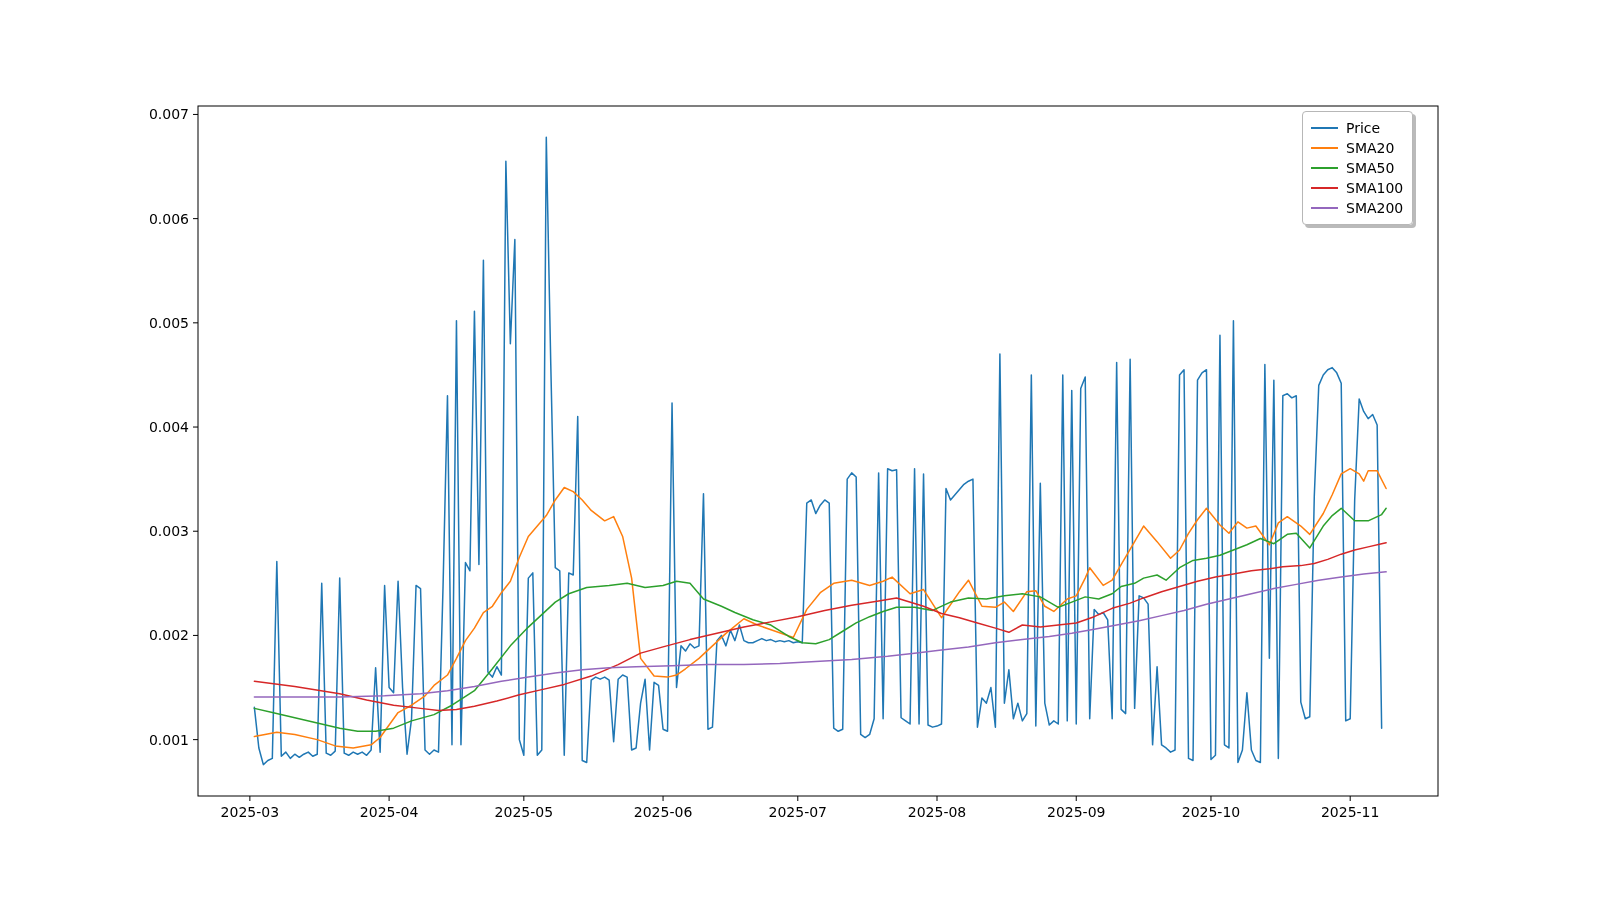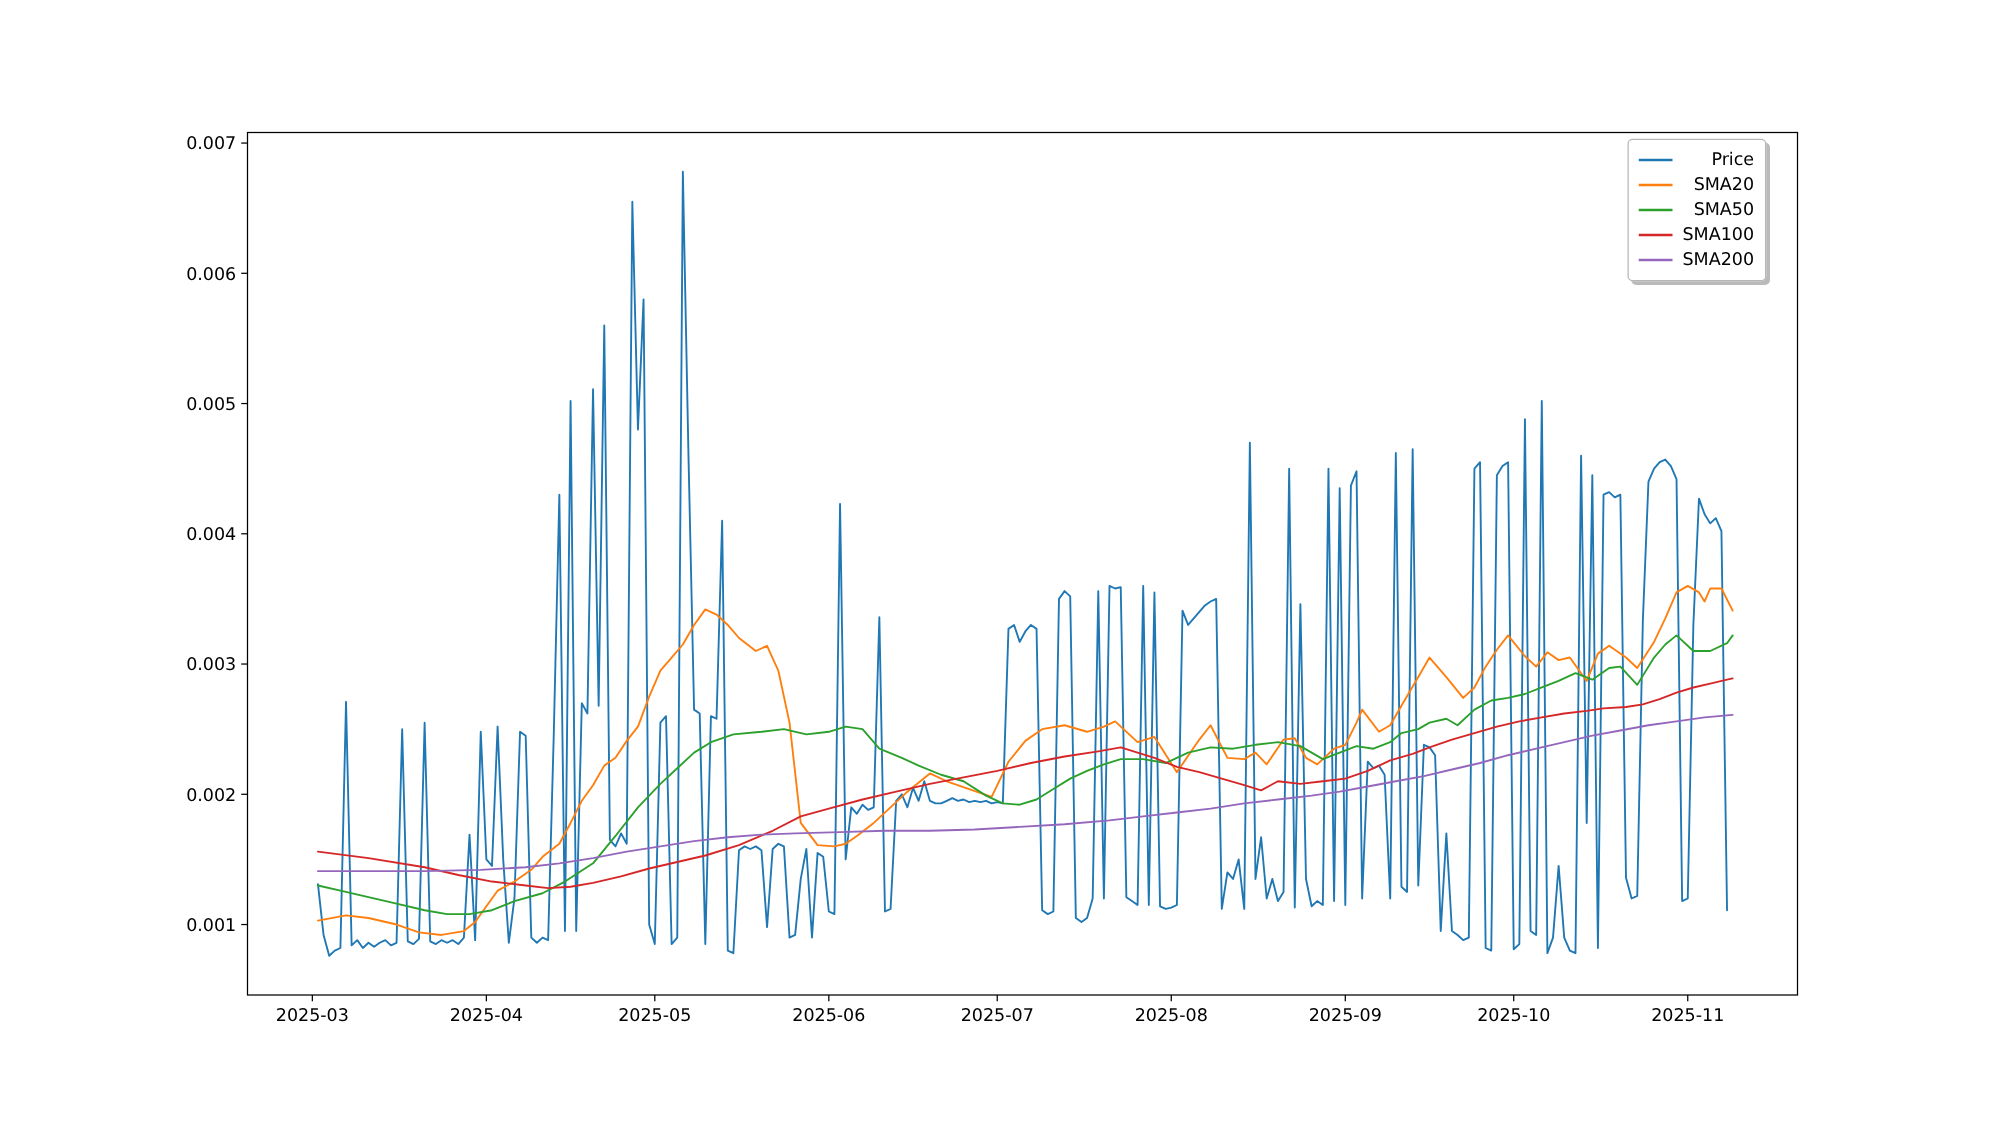--- a/index.html
+++ b/index.html
@@ -29,21 +29,20 @@
     border-radius: 4px;
     padding: 6px 9px 6px 8px;
     box-shadow: 3px 3px 0 rgba(130,130,130,0.55);
     z-index: 2;
   }
   .legend-item {
     display: flex;
     align-items: center;
     height: 20px;
     white-space: nowrap;
-    justify-content: space-between;
   }
   .legend-swatch {
     display: inline-block;
     width: 27px;
     height: 0;
     border-top-width: 2px;
     border-top-style: solid;
     margin-right: 8px;
   }
   .legend-label {

